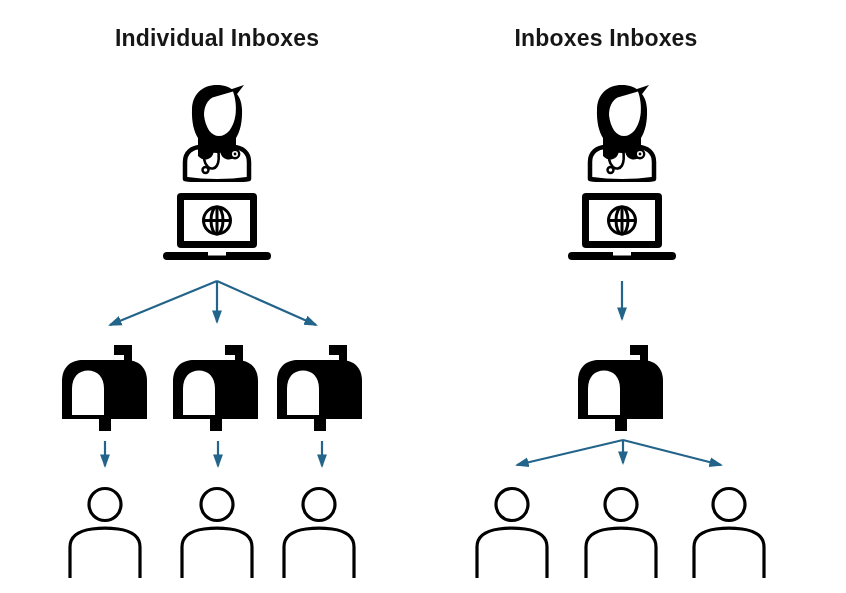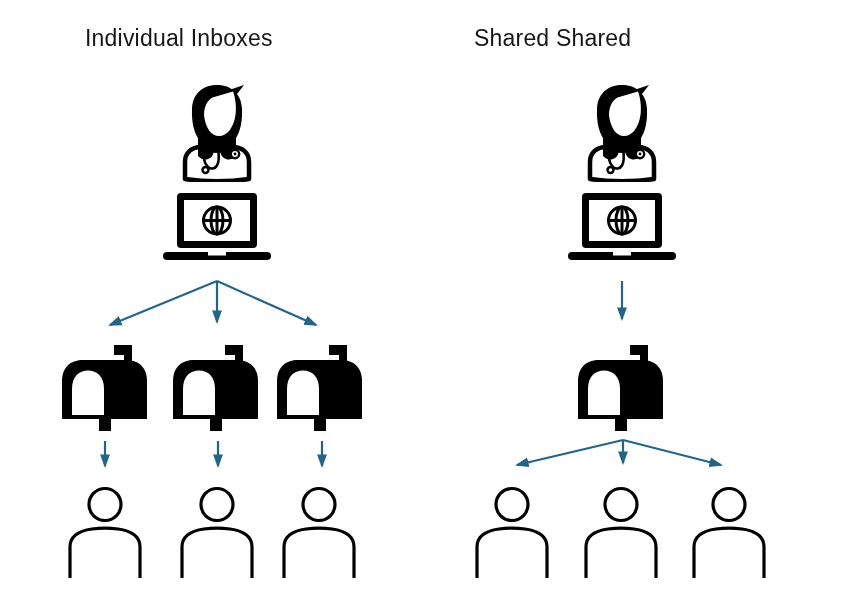--- a/index.html
+++ b/index.html
@@ -13,23 +13,23 @@
     width: 846px;
     height: 593px;
     background: var(--bg-color, #ffffff);
     overflow: hidden;
   }
   .abs { position: absolute; }
   .title {
     position: absolute;
     top: 25px;
     width: 264px;
-    text-align: left;
+    text-align: center;
     font-size: 23px;
-    font-weight: 400;
+    font-weight: 700;
     letter-spacing: 0.2px;
     color: #161616;
     white-space: nowrap;
   }
   .icon { color: var(--icon-color, #000000); display: block; }
   .arrow-line {
     stroke: var(--arrow-color, #23648A);
     stroke-width: 2.2;
     fill: none;
   }
@@ -120,21 +120,21 @@
   <svg class="abs icon" style="left:67px; top:486px" width="76" height="92">
       <use href="#sym-person"></use>
     </svg>
   <svg class="abs icon" style="left:179px; top:486px" width="76" height="92">
       <use href="#sym-person"></use>
     </svg>
   <svg class="abs icon" style="left:281px; top:486px" width="76" height="92">
       <use href="#sym-person"></use>
     </svg>
 
-  <div class="title" style="left:474px">Shared Shared</div>
+  <div class="title" style="left:474px">Inboxes Inboxes</div>
 
   <svg class="abs icon" style="left:583px; top:84px" width="78" height="98">
       <use href="#sym-doctor"></use>
     </svg>
 
   <svg class="abs icon" style="left:568px; top:193px" width="108" height="67">
       <use href="#sym-laptop"></use>
     </svg>
 
   <svg class="abs" style="left:600px; top:279px" width="44" height="54">

